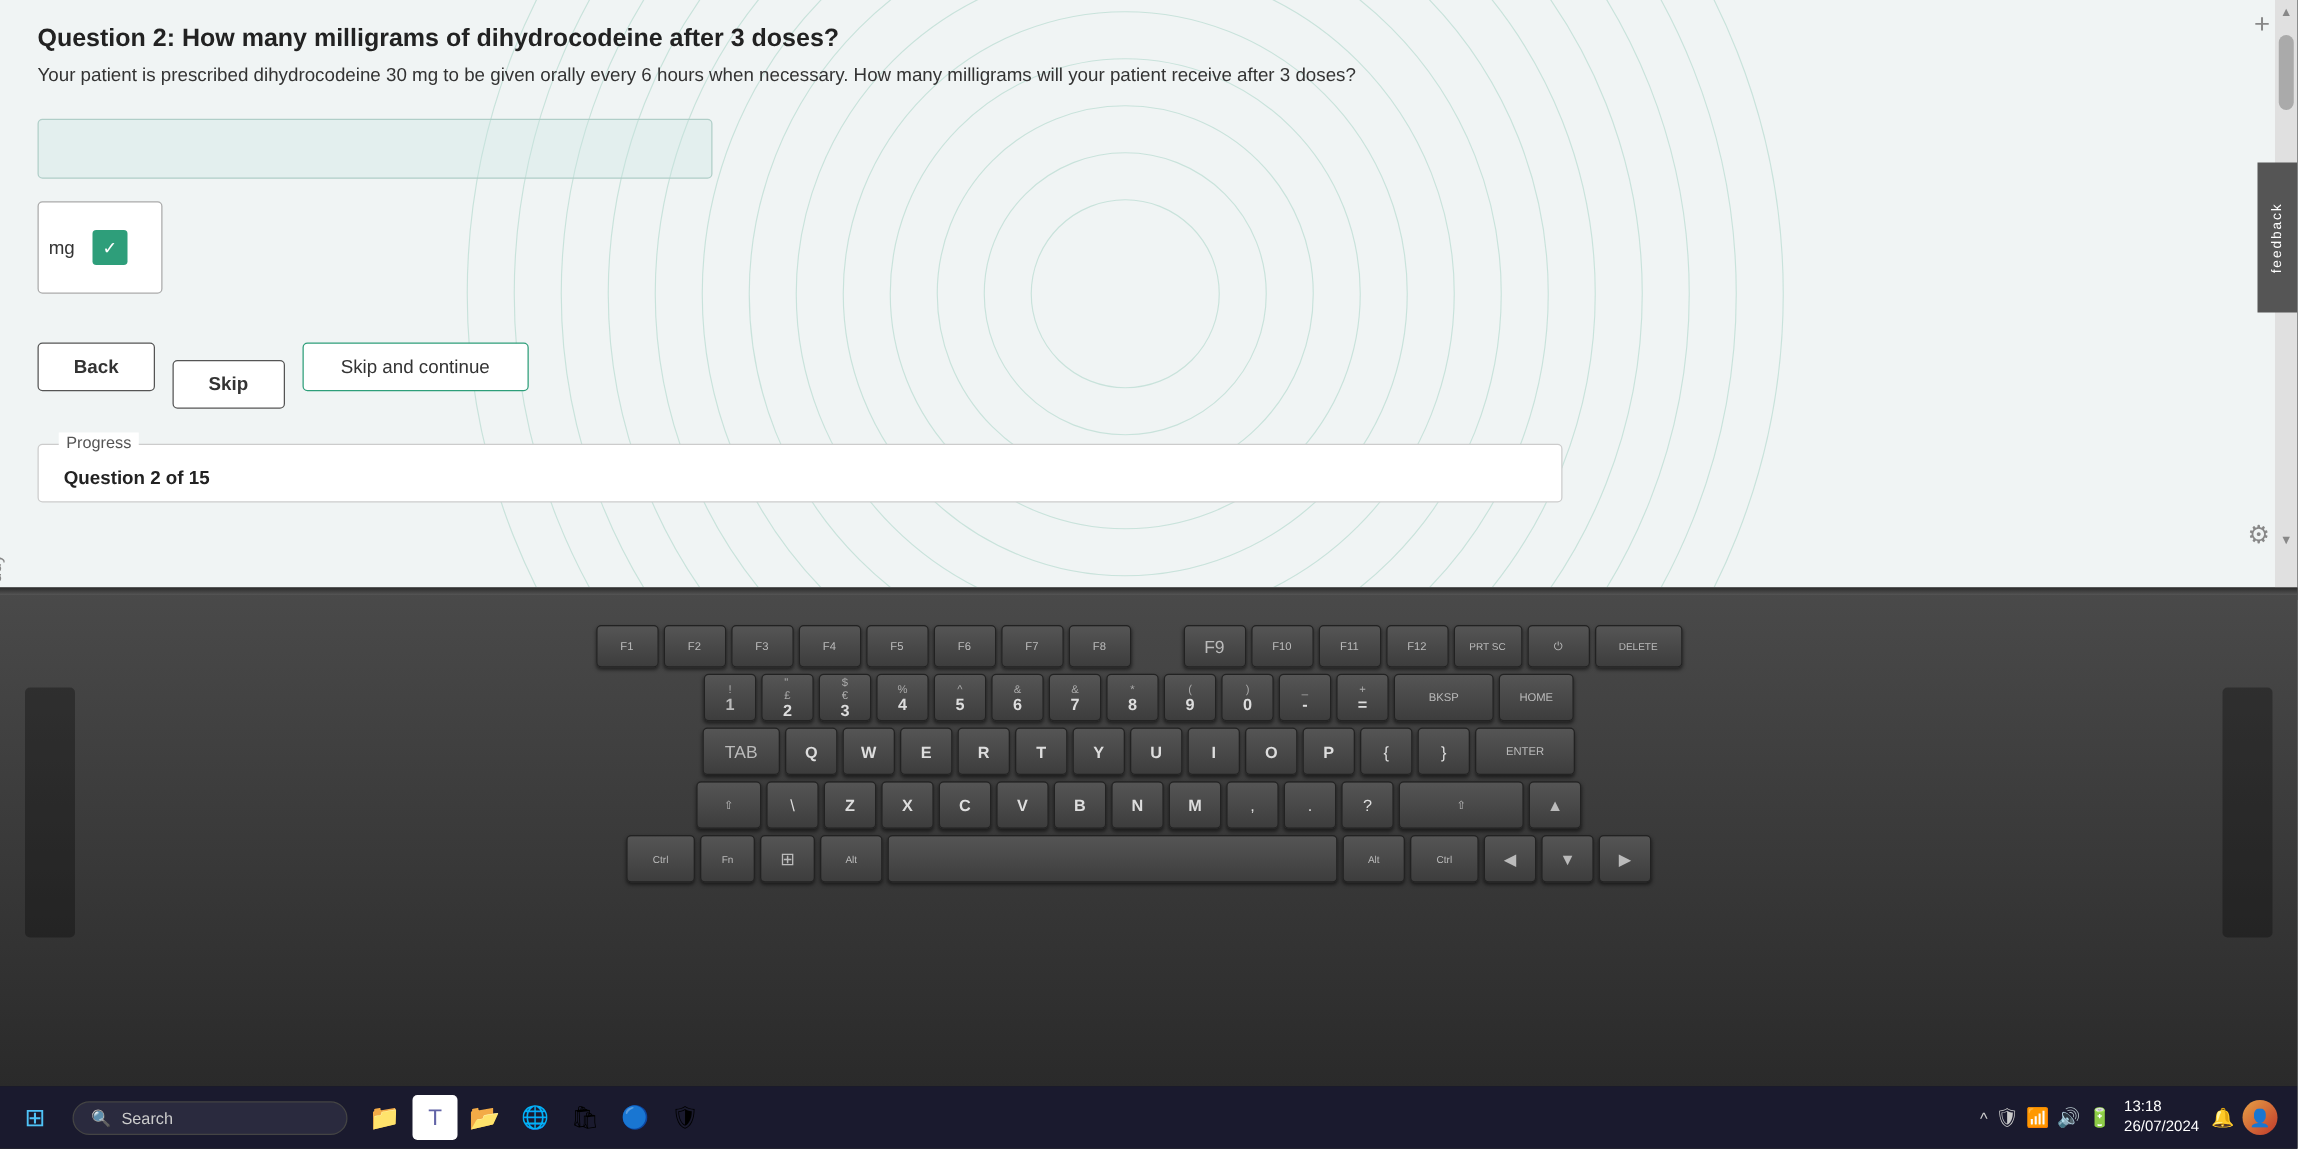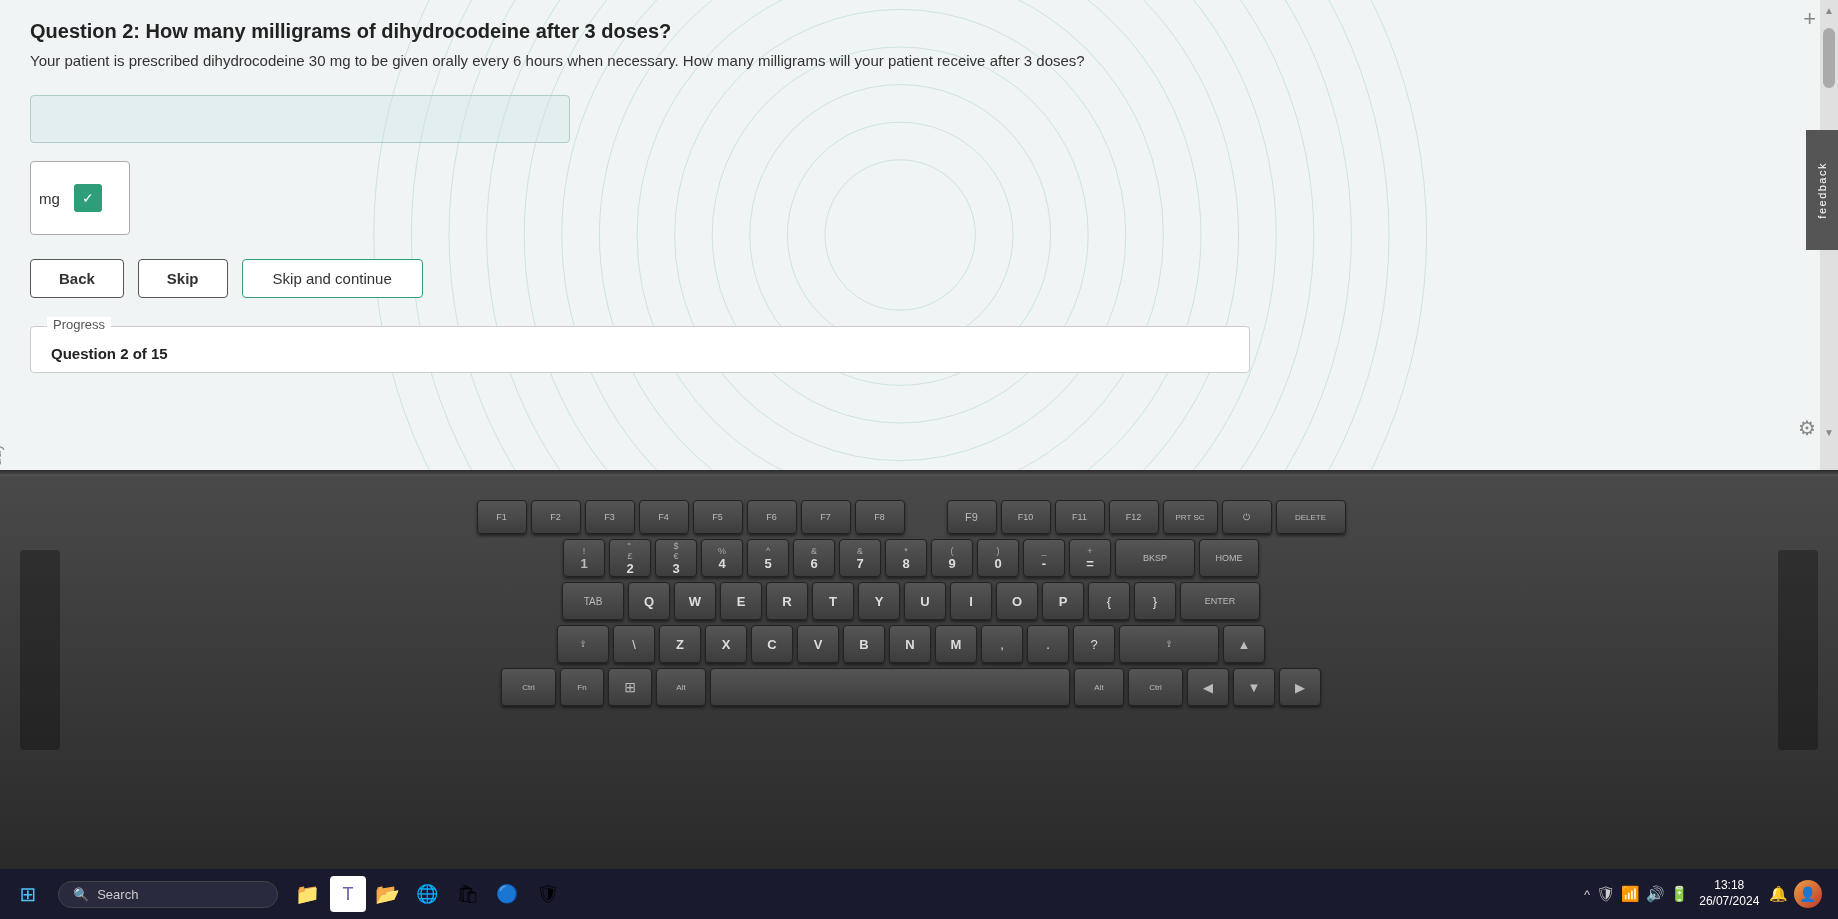--- a/index.html
+++ b/index.html
@@ -62,21 +62,21 @@
 
     <div style="display:flex;align-items:center;margin-bottom:24px;">
       <div style="display:flex;align-items:center;border:1.5px solid #aaa;border-radius:4px;background:#fff;padding:22px 8px;min-width:100px;cursor:pointer;">
         <span style="font-size:15px;color:#333;margin-right:14px;font-family:Arial,sans-serif;">mg</span>
         <div style="width:28px;height:28px;background:#2e9e7a;border-radius:3px;display:flex;align-items:center;justify-content:center;color:white;font-size:14px;">✓</div>
       </div>
     </div>
 
     <div style="display:flex;align-items:center;gap:14px;margin-bottom:28px;">
       <button style="padding:10px 28px;border:1.5px solid #555;background:#fff;border-radius:4px;font-size:15px;font-weight:700;color:#333;cursor:pointer;font-family:Arial,sans-serif;">Back</button>
-      <button style="padding:10px 28px;border:1.5px solid #555;background:#fff;border-radius:4px;font-size:15px;font-weight:700;color:#333;cursor:pointer;font-family:Arial,sans-serif;">Skip</button>
+      <button style="padding:10px 28px;border:1.5px solid #555;background:#fff;border-radius:4px;font-size:15px;font-weight:700;color:#333;cursor:pointer;font-family:Arial,sans-serif;margin-top:29px;">Skip</button>
       <button style="padding:10px 30px;border:1.5px solid #2e9e7a;background:#fff;border-radius:4px;font-size:15px;font-weight:500;color:#333;cursor:pointer;font-family:Arial,sans-serif;">Skip and continue</button>
     </div>
 
     <div style="border:1px solid #ccc;border-radius:4px;padding:14px 20px 10px;background:#fff;max-width:1220px;position:relative;margin-top:4px;">
       <span style="position:absolute;top:-10px;left:16px;background:#fff;padding:0 6px;font-size:13px;color:#555;font-family:Arial,sans-serif;">Progress</span>
       <div style="font-size:15px;font-weight:700;color:#222;margin-top:4px;font-family:Arial,sans-serif;">Question 2 of 15</div>
     </div>
 
   </div>
 
@@ -106,21 +106,21 @@
 
     <div style="display:flex;justify-content:center;gap:4px;margin-bottom:5px;">
       <div style="background:linear-gradient(180deg,#555,#3d3d3d);border-radius:4px;border:1px solid #222;color:#bbb;font-size:9px;min-width:50px;height:34px;display:flex;align-items:center;justify-content:center;cursor:pointer;box-shadow:0 2px 3px rgba(0,0,0,0.5);">F1</div>
       <div style="background:linear-gradient(180deg,#555,#3d3d3d);border-radius:4px;border:1px solid #222;color:#bbb;font-size:9px;min-width:50px;height:34px;display:flex;align-items:center;justify-content:center;cursor:pointer;box-shadow:0 2px 3px rgba(0,0,0,0.5);">F2</div>
       <div style="background:linear-gradient(180deg,#555,#3d3d3d);border-radius:4px;border:1px solid #222;color:#bbb;font-size:9px;min-width:50px;height:34px;display:flex;align-items:center;justify-content:center;cursor:pointer;box-shadow:0 2px 3px rgba(0,0,0,0.5);">F3</div>
       <div style="background:linear-gradient(180deg,#555,#3d3d3d);border-radius:4px;border:1px solid #222;color:#bbb;font-size:9px;min-width:50px;height:34px;display:flex;align-items:center;justify-content:center;cursor:pointer;box-shadow:0 2px 3px rgba(0,0,0,0.5);">F4</div>
       <div style="background:linear-gradient(180deg,#555,#3d3d3d);border-radius:4px;border:1px solid #222;color:#bbb;font-size:9px;min-width:50px;height:34px;display:flex;align-items:center;justify-content:center;cursor:pointer;box-shadow:0 2px 3px rgba(0,0,0,0.5);">F5</div>
       <div style="background:linear-gradient(180deg,#555,#3d3d3d);border-radius:4px;border:1px solid #222;color:#bbb;font-size:9px;min-width:50px;height:34px;display:flex;align-items:center;justify-content:center;cursor:pointer;box-shadow:0 2px 3px rgba(0,0,0,0.5);">F6</div>
       <div style="background:linear-gradient(180deg,#555,#3d3d3d);border-radius:4px;border:1px solid #222;color:#bbb;font-size:9px;min-width:50px;height:34px;display:flex;align-items:center;justify-content:center;cursor:pointer;box-shadow:0 2px 3px rgba(0,0,0,0.5);">F7</div>
       <div style="background:linear-gradient(180deg,#555,#3d3d3d);border-radius:4px;border:1px solid #222;color:#bbb;font-size:9px;min-width:50px;height:34px;display:flex;align-items:center;justify-content:center;cursor:pointer;box-shadow:0 2px 3px rgba(0,0,0,0.5);">F8</div>
-      <div style="background:linear-gradient(180deg,#555,#3d3d3d);border-radius:4px;border:1px solid #222;color:#bbb;font-size:11px;min-width:50px;height:34px;display:flex;align-items:center;justify-content:center;cursor:pointer;box-shadow:0 2px 3px rgba(0,0,0,0.5);margin-left:38px;">F9</div>
+      <div style="background:linear-gradient(180deg,#555,#3d3d3d);border-radius:4px;border:1px solid #222;color:#bbb;font-size:14px;min-width:50px;height:34px;display:flex;align-items:center;justify-content:center;cursor:pointer;box-shadow:0 2px 3px rgba(0,0,0,0.5);margin-left:38px;">F9</div>
       <div style="background:linear-gradient(180deg,#555,#3d3d3d);border-radius:4px;border:1px solid #222;color:#bbb;font-size:9px;min-width:50px;height:34px;display:flex;align-items:center;justify-content:center;cursor:pointer;box-shadow:0 2px 3px rgba(0,0,0,0.5);text-align:right;">F10</div>
       <div style="background:linear-gradient(180deg,#555,#3d3d3d);border-radius:4px;border:1px solid #222;color:#bbb;font-size:9px;min-width:50px;height:34px;display:flex;align-items:center;justify-content:center;cursor:pointer;box-shadow:0 2px 3px rgba(0,0,0,0.5);">F11</div>
       <div style="background:linear-gradient(180deg,#555,#3d3d3d);border-radius:4px;border:1px solid #222;color:#bbb;font-size:9px;min-width:50px;height:34px;display:flex;align-items:center;justify-content:center;cursor:pointer;box-shadow:0 2px 3px rgba(0,0,0,0.5);">F12</div>
       <div style="background:linear-gradient(180deg,#555,#3d3d3d);border-radius:4px;border:1px solid #222;color:#bbb;font-size:8px;min-width:55px;height:34px;display:flex;align-items:center;justify-content:center;cursor:pointer;box-shadow:0 2px 3px rgba(0,0,0,0.5);">PRT SC</div>
       <div style="background:linear-gradient(180deg,#555,#3d3d3d);border-radius:4px;border:1px solid #222;color:#bbb;font-size:9px;min-width:50px;height:34px;display:flex;align-items:center;justify-content:center;cursor:pointer;box-shadow:0 2px 3px rgba(0,0,0,0.5);">⏻</div>
       <div style="background:linear-gradient(180deg,#555,#3d3d3d);border-radius:4px;border:1px solid #222;color:#bbb;font-size:8px;min-width:70px;height:34px;display:flex;align-items:center;justify-content:center;cursor:pointer;box-shadow:0 2px 3px rgba(0,0,0,0.5);">DELETE</div>
     </div>
 
     <div style="display:flex;justify-content:center;gap:4px;margin-bottom:5px;">
       <div style="background:linear-gradient(180deg,#555,#3d3d3d);border-radius:4px;border:1px solid #222;color:#bbb;font-size:11px;min-width:42px;height:38px;display:flex;align-items:center;justify-content:center;cursor:pointer;box-shadow:0 2px 3px rgba(0,0,0,0.5);flex-direction:column;">
@@ -169,21 +169,21 @@
         </div>
       <div style="background:linear-gradient(180deg,#555,#3d3d3d);border-radius:4px;border:1px solid #222;color:#bbb;font-size:11px;min-width:42px;height:38px;display:flex;align-items:center;justify-content:center;cursor:pointer;box-shadow:0 2px 3px rgba(0,0,0,0.5);flex-direction:column;">
           <span style="font-size:9px;color:#aaa;">+</span>
           <span style="font-size:13px;font-weight:600;color:#ddd;">=</span>
         </div>
       <div style="background:linear-gradient(180deg,#555,#3d3d3d);border-radius:4px;border:1px solid #222;color:#bbb;font-size:9px;min-width:80px;height:38px;display:flex;align-items:center;justify-content:center;cursor:pointer;box-shadow:0 2px 3px rgba(0,0,0,0.5);">BKSP</div>
       <div style="background:linear-gradient(180deg,#555,#3d3d3d);border-radius:4px;border:1px solid #222;color:#bbb;font-size:9px;min-width:60px;height:38px;display:flex;align-items:center;justify-content:center;cursor:pointer;box-shadow:0 2px 3px rgba(0,0,0,0.5);">HOME</div>
     </div>
 
     <div style="display:flex;justify-content:center;gap:4px;margin-bottom:5px;">
-      <div style="background:linear-gradient(180deg,#555,#3d3d3d);border-radius:4px;border:1px solid #222;color:#bbb;font-size:10px;min-width:62px;height:38px;display:flex;align-items:center;justify-content:center;cursor:pointer;box-shadow:0 2px 3px rgba(0,0,0,0.5);">TAB</div>
+      <div style="background:linear-gradient(180deg,#555,#3d3d3d);border-radius:4px;border:1px solid #222;color:#bbb;font-size:14px;min-width:62px;height:38px;display:flex;align-items:center;justify-content:center;cursor:pointer;box-shadow:0 2px 3px rgba(0,0,0,0.5);">TAB</div>
       <div style="background:linear-gradient(180deg,#555,#3d3d3d);border-radius:4px;border:1px solid #222;color:#ddd;font-size:13px;font-weight:600;min-width:42px;height:38px;display:flex;align-items:center;justify-content:center;cursor:pointer;box-shadow:0 2px 3px rgba(0,0,0,0.5);">Q</div>
       <div style="background:linear-gradient(180deg,#555,#3d3d3d);border-radius:4px;border:1px solid #222;color:#ddd;font-size:13px;font-weight:600;min-width:42px;height:38px;display:flex;align-items:center;justify-content:center;cursor:pointer;box-shadow:0 2px 3px rgba(0,0,0,0.5);">W</div>
       <div style="background:linear-gradient(180deg,#555,#3d3d3d);border-radius:4px;border:1px solid #222;color:#ddd;font-size:13px;font-weight:600;min-width:42px;height:38px;display:flex;align-items:center;justify-content:center;cursor:pointer;box-shadow:0 2px 3px rgba(0,0,0,0.5);">E</div>
       <div style="background:linear-gradient(180deg,#555,#3d3d3d);border-radius:4px;border:1px solid #222;color:#ddd;font-size:13px;font-weight:600;min-width:42px;height:38px;display:flex;align-items:center;justify-content:center;cursor:pointer;box-shadow:0 2px 3px rgba(0,0,0,0.5);">R</div>
       <div style="background:linear-gradient(180deg,#555,#3d3d3d);border-radius:4px;border:1px solid #222;color:#ddd;font-size:13px;font-weight:600;min-width:42px;height:38px;display:flex;align-items:center;justify-content:center;cursor:pointer;box-shadow:0 2px 3px rgba(0,0,0,0.5);">T</div>
       <div style="background:linear-gradient(180deg,#555,#3d3d3d);border-radius:4px;border:1px solid #222;color:#ddd;font-size:13px;font-weight:600;min-width:42px;height:38px;display:flex;align-items:center;justify-content:center;cursor:pointer;box-shadow:0 2px 3px rgba(0,0,0,0.5);">Y</div>
       <div style="background:linear-gradient(180deg,#555,#3d3d3d);border-radius:4px;border:1px solid #222;color:#ddd;font-size:13px;font-weight:600;min-width:42px;height:38px;display:flex;align-items:center;justify-content:center;cursor:pointer;box-shadow:0 2px 3px rgba(0,0,0,0.5);">U</div>
       <div style="background:linear-gradient(180deg,#555,#3d3d3d);border-radius:4px;border:1px solid #222;color:#ddd;font-size:13px;font-weight:600;min-width:42px;height:38px;display:flex;align-items:center;justify-content:center;cursor:pointer;box-shadow:0 2px 3px rgba(0,0,0,0.5);">I</div>
       <div style="background:linear-gradient(180deg,#555,#3d3d3d);border-radius:4px;border:1px solid #222;color:#ddd;font-size:13px;font-weight:600;min-width:42px;height:38px;display:flex;align-items:center;justify-content:center;cursor:pointer;box-shadow:0 2px 3px rgba(0,0,0,0.5);">O</div>
       <div style="background:linear-gradient(180deg,#555,#3d3d3d);border-radius:4px;border:1px solid #222;color:#ddd;font-size:13px;font-weight:600;min-width:42px;height:38px;display:flex;align-items:center;justify-content:center;cursor:pointer;box-shadow:0 2px 3px rgba(0,0,0,0.5);">P</div>
@@ -280,21 +280,21 @@
     <div style="color:#ccc;font-size:13px;cursor:pointer;">^</div>
 
     <div style="color:#ccc;font-size:15px;cursor:pointer;">🛡</div>
 
     <div style="color:#ccc;font-size:15px;cursor:pointer;">📶</div>
 
     <div style="color:#ccc;font-size:15px;cursor:pointer;">🔊</div>
 
     <div style="color:#ccc;font-size:15px;cursor:pointer;">🔋</div>
 
-    <div style="text-align:center;cursor:pointer;margin-left:4px;">
+    <div style="text-align:left;cursor:pointer;margin-left:4px;">
       <div style="color:#fff;font-size:12px;font-family:Arial,sans-serif;line-height:1.3;">13:18</div>
       <div style="color:#fff;font-size:12px;font-family:Arial,sans-serif;line-height:1.3;">26/07/2024</div>
     </div>
 
     <div style="color:#ccc;font-size:15px;cursor:pointer;margin-left:4px;">🔔</div>
 
     <div style="width:28px;height:28px;border-radius:50%;background:linear-gradient(135deg,#e8a045,#c0392b);display:flex;align-items:center;justify-content:center;font-size:14px;cursor:pointer;">👤</div>
   </div>
 
 </div>

